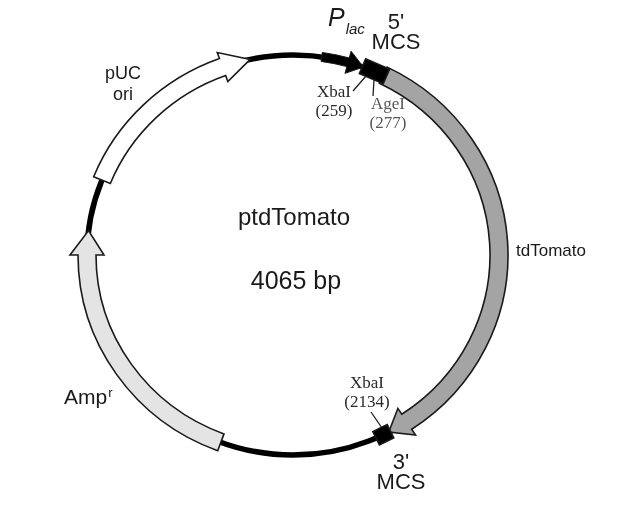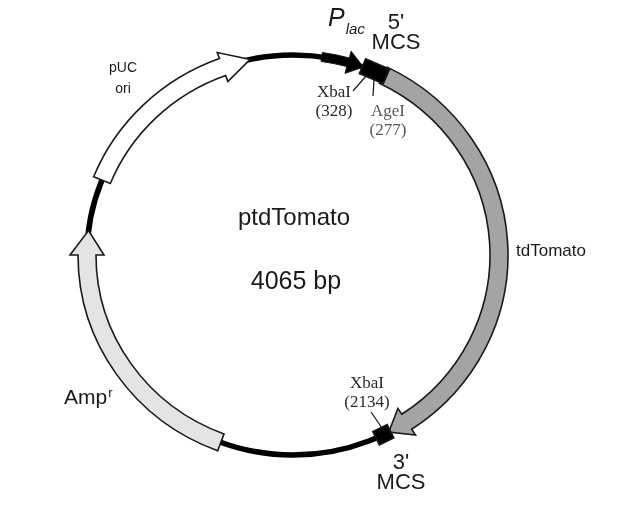--- a/index.html
+++ b/index.html
@@ -10,25 +10,25 @@
   #map-svg{position:absolute;left:0;top:0;}
   .lbl{position:absolute;white-space:nowrap;}
   .ctr{transform:translateX(-50%);text-align:center;}
   .serif{font-family:"Liberation Serif",serif;font-size:17px;line-height:19px;color:#2a2a2a;}
   .lbl-title{left:294px;top:203px;font-size:24px;color:#1a1a1a;}
   .lbl-size{left:296px;top:266px;font-size:25px;}
   .lbl-plac{left:328px;top:3px;font-style:italic;font-size:25px;}
   .plac-sub{font-size:15px;font-style:italic;position:relative;top:8px;margin-left:1px;}
   .lbl-5mcs{left:396px;top:12px;font-size:22px;line-height:20px;}
   .lbl-xba259{left:334px;top:82px;}
-  .lbl-age277{left:388px;top:94px;color:#585858;margin-top:7px;}
+  .lbl-age277{left:388px;top:94px;color:#585858;}
   .lbl-tdtomato{left:516px;top:241px;font-size:17px;}
   .lbl-xba1732{left:367px;top:373px;}
   .lbl-3mcs{left:401px;top:452px;font-size:22px;line-height:20px;}
-  .lbl-puc{left:123px;top:57px;font-size:14px;line-height:21px;}
+  .lbl-puc{left:123px;top:63px;font-size:18px;line-height:21px;}
   .lbl-amp{left:64px;top:385px;font-size:21px;}
   .amp-sup{font-size:13px;position:relative;top:-7px;margin-left:1px;}
 </style>
 </head>
 <body>
 
 <div id="stage">
 
   <svg id="map-svg" width="639" height="505" viewBox="0 0 639 505">
       <ellipse cx="293" cy="255" rx="206" ry="200" fill="none" stroke="#000000" stroke-width="5.5"></ellipse>
@@ -48,21 +48,21 @@
 
   <div class="lbl lbl-plac"><span>P</span><span class="plac-sub">lac</span></div>
 
   <div class="lbl ctr lbl-5mcs">
     <div>5'</div>
     <div>MCS</div>
   </div>
 
   <div class="lbl ctr serif lbl-xba259">
     <div>XbaI</div>
-    <div>(328)</div>
+    <div>(259)</div>
   </div>
 
   <div class="lbl ctr serif lbl-age277">
     <div>AgeI</div>
     <div>(277)</div>
   </div>
 
   <div class="lbl lbl-tdtomato">tdTomato</div>
 
   <div class="lbl ctr serif lbl-xba1732">

